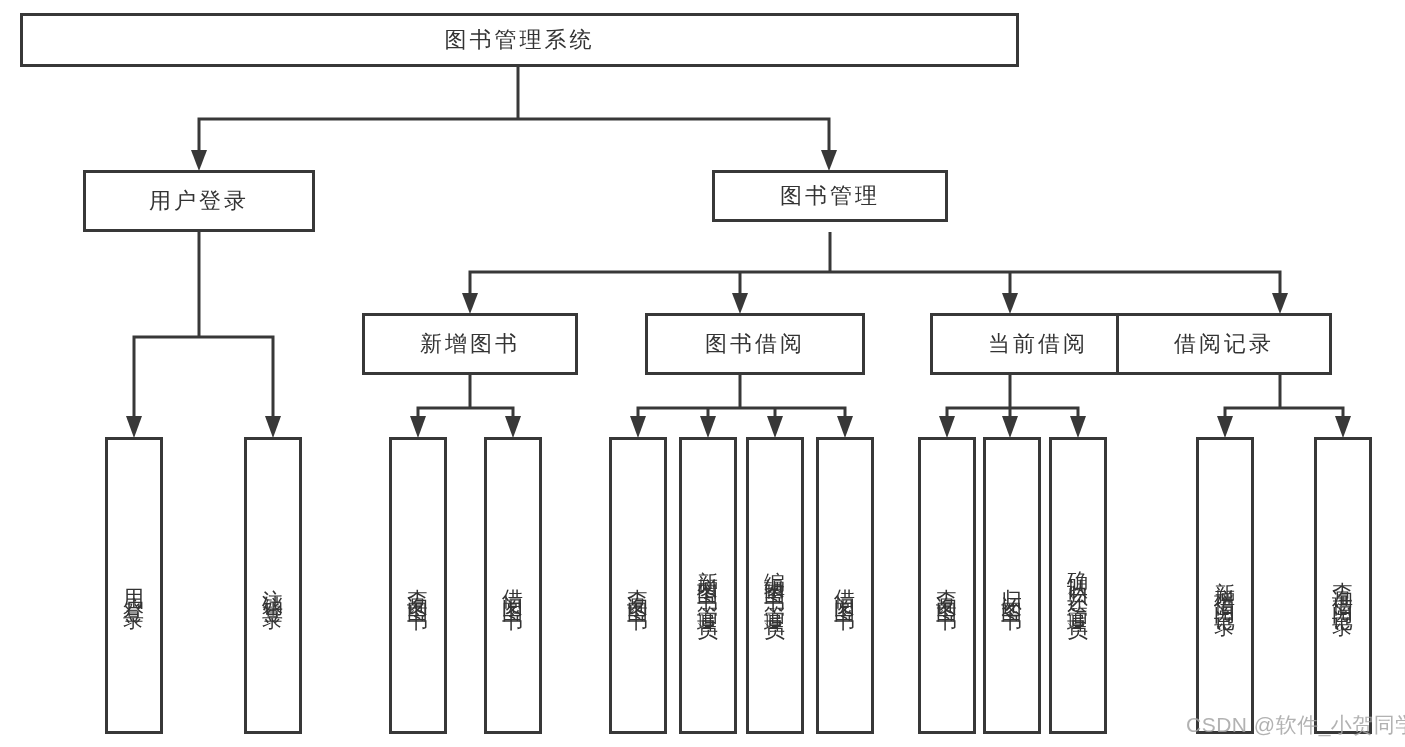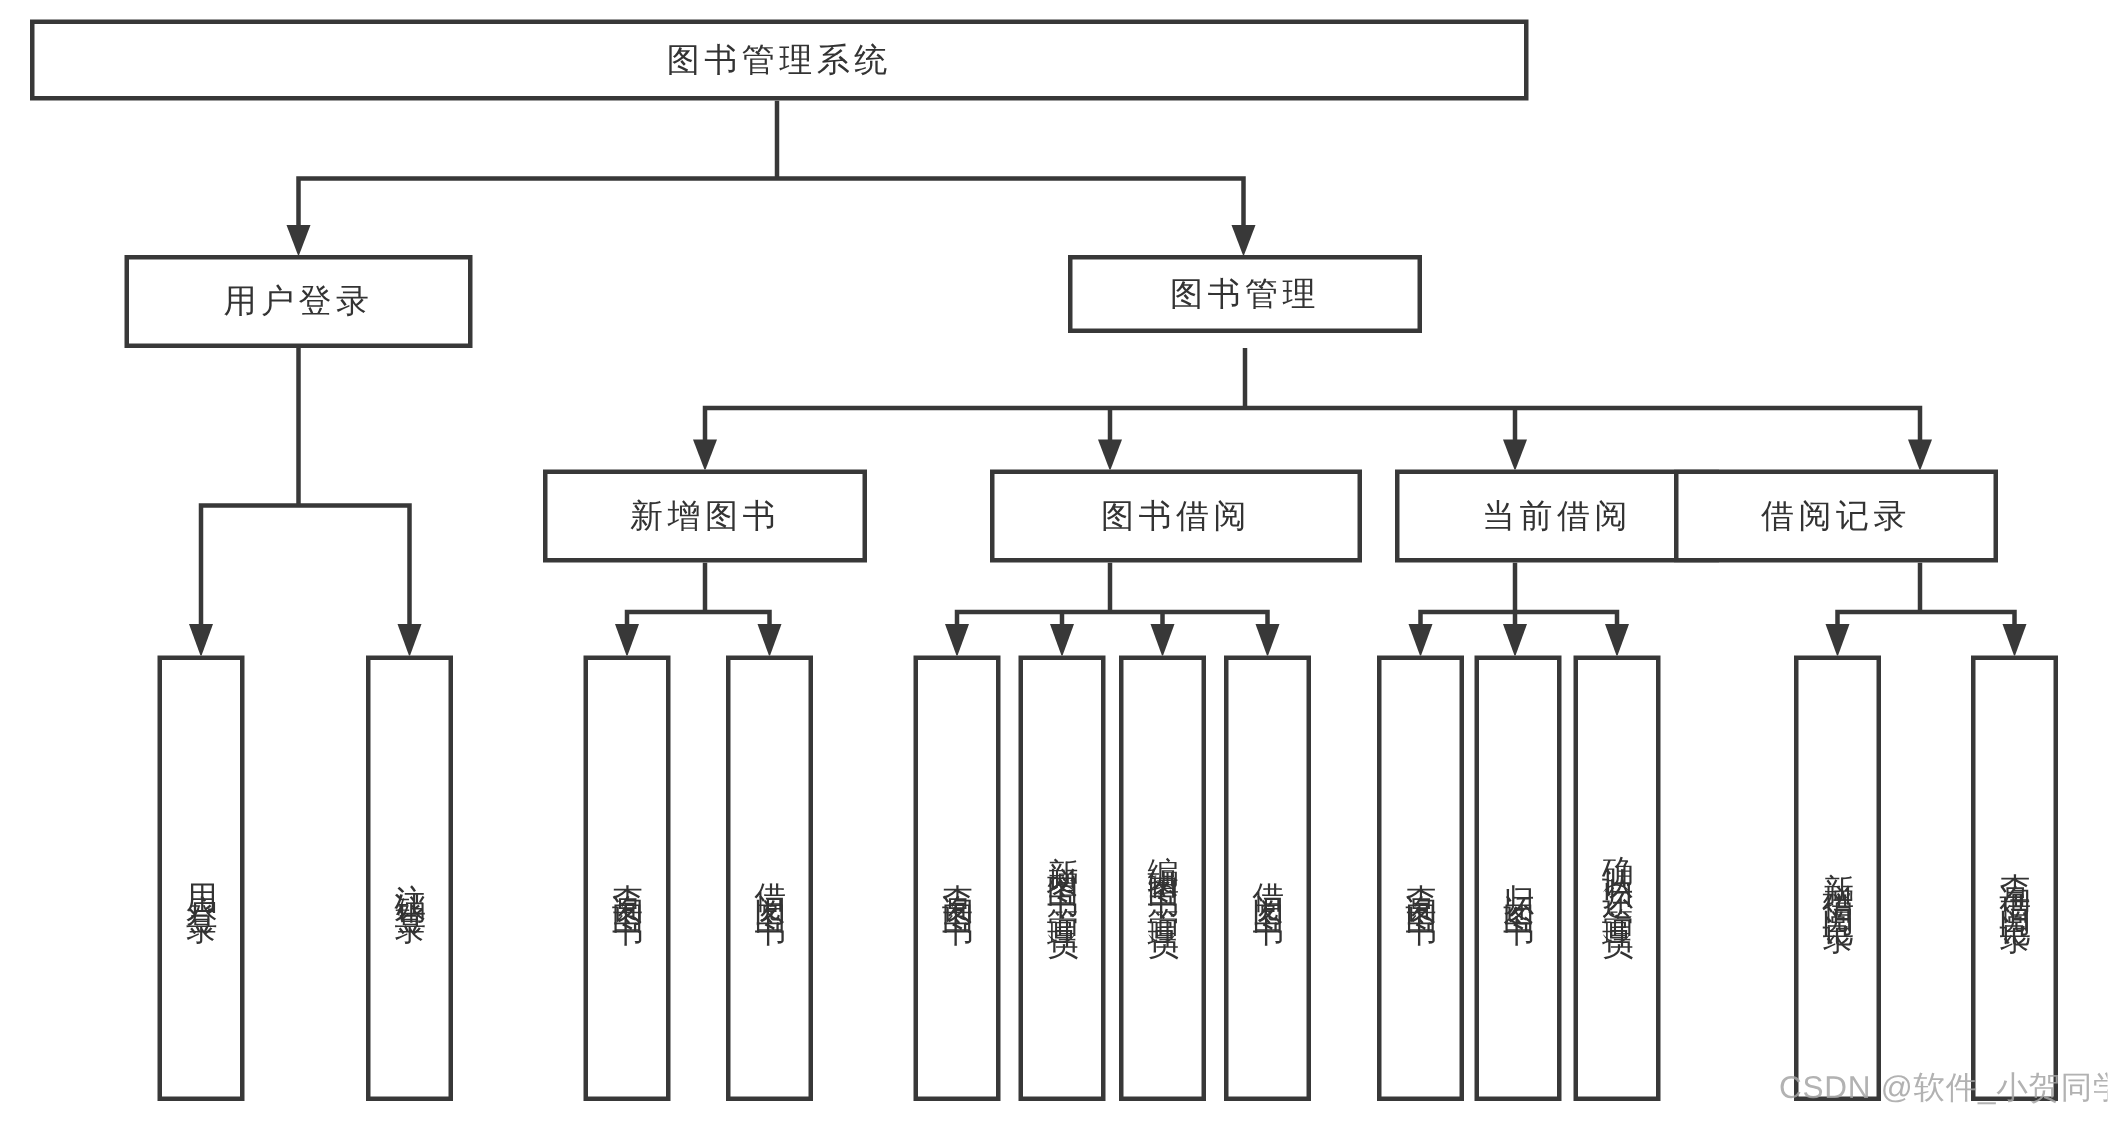--- a/index.html
+++ b/index.html
@@ -118,21 +118,21 @@
       <polygon points="1335,416 1351,416 1343,438"></polygon>
     </g>
   </svg>
 
   <div class="box hbox" style="left:20px;top:13px;width:999px;height:54px">图书管理系统</div>
 
   <div class="box hbox" style="left:83px;top:170px;width:232px;height:62px">用户登录</div>
   <div class="box hbox" style="left:712px;top:170px;width:236px;height:52px">图书管理</div>
 
   <div class="box hbox" style="left:362px;top:313px;width:216px;height:62px">新增图书</div>
-  <div class="box hbox" style="left:660px;top:313px;width:248px;height:62px">图书借阅</div>
+  <div class="box hbox" style="left:645px;top:313px;width:220px;height:62px">图书借阅</div>
   <div class="box hbox" style="left:930px;top:313px;width:216px;height:62px">当前借阅</div>
   <div class="box hbox" style="left:1116px;top:313px;width:216px;height:62px">借阅记录</div>
 
   <div class="box vbox" style="left:105px">用户登录</div>
   <div class="box vbox" style="left:244px">注销登录</div>
 
   <div class="box vbox" style="left:389px">查询图书</div>
   <div class="box vbox" style="left:484px">借阅图书</div>
 
   <div class="box vbox" style="left:609px">查询图书</div>

